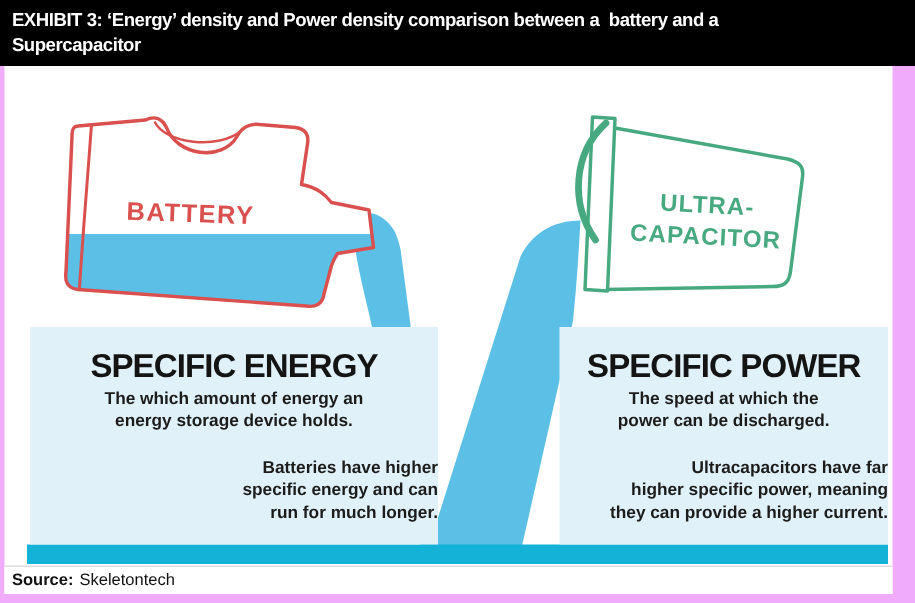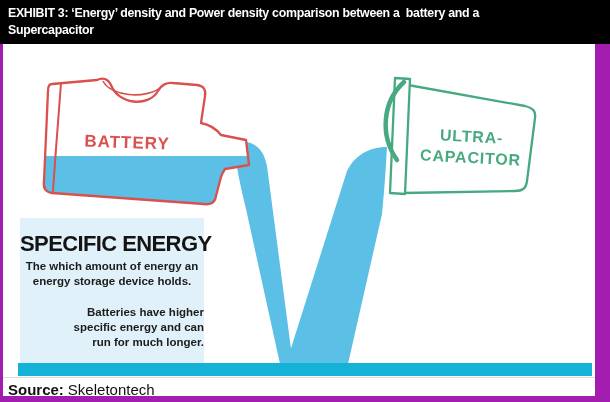--- a/index.html
+++ b/index.html
@@ -1,51 +1,51 @@
 <!DOCTYPE html>
 <html><head>
 <meta charset="utf-8">
 <style>
   html,body{margin:0;padding:0;background:#444;}
   *{box-sizing:border-box;}
   .frame{
-    position:relative;width:610px;height:402px;background:#a21caf;
+    position:relative;width:610px;height:402px;background:#f0abfc;
     font-family:"Liberation Sans","DejaVu Sans",sans-serif;overflow:hidden;
   }
   .header{
     position:absolute;top:0;left:0;width:610px;height:44px;background:#000;
   }
   .header .title{
     color:#fff;font-weight:bold;font-size:12.5px;line-height:17px;
     padding:5px 8px 0 8px;white-space:pre;letter-spacing:-0.3px;
     transform:scaleX(0.99);transform-origin:0 0;
   }
   .canvas{
     position:absolute;top:44px;left:3px;width:592px;height:352px;background:#fff;
   }
   .art{position:absolute;top:0;left:0;width:592px;height:352px;}
   .panel{
-    position:absolute;top:174px;width:184px;height:145px;background:#e1f1fa;
+    position:absolute;top:174px;width:272px;height:145px;background:#e1f1fa;
     text-align:center;color:#1c1c1c;
   }
   .panel-left{left:17px;}
   .panel-right{left:370px;width:219px;}
   .panel .heading{
     font-size:22px;font-weight:bold;letter-spacing:-0.6px;color:#141414;
     margin-top:13px;white-space:pre;
   }
   .panel .desc{
     font-size:11.5px;font-weight:bold;line-height:15px;margin-top:2px;white-space:pre;
   }
   .panel .detail{
     font-size:11.5px;font-weight:bold;line-height:15px;margin-top:16px;white-space:pre;text-align:right;
   }
   .footer{
     position:absolute;left:0;top:333px;width:592px;height:19px;background:#fff;
-    border-top:1px solid #dcdcdc;font-size:15px;color:#111;
+    border-top:1px solid #dcdcdc;font-size:11px;color:#111;
     padding:3px 0 0 5px;
   }
   .footer .src-label{font-weight:bold;}
   .footer .src-value{font-weight:normal;margin-left:4px;}
 </style>
 </head>
 <body>
 
 <div class="frame">
 
@@ -89,19 +89,27 @@
 
     <div class="panel panel-left">
       <div class="heading">SPECIFIC ENERGY</div>
       <div class="desc">The which amount of energy an
 energy storage device holds.</div>
       <div class="detail">Batteries have higher
 specific energy and can
 run for much longer.</div>
     </div>
 
+    <div class="panel panel-right">
+      <div class="heading">SPECIFIC POWER</div>
+      <div class="desc">The speed at which the
+power can be discharged.</div>
+      <div class="detail">Ultracapacitors have far
+higher specific power, meaning
+they can provide a higher current.</div>
+    </div>
 
     <div class="footer">
       <span class="src-label">Source:</span><span class="src-value">Skeletontech</span>
     </div>
 
   </div>
 </div>
 
 </body></html>

